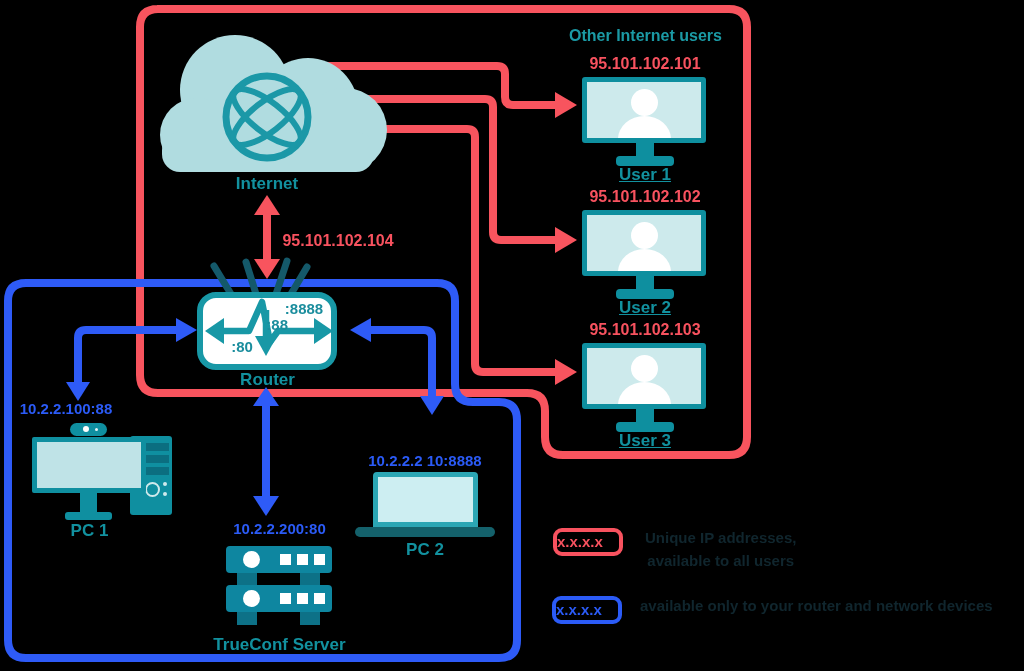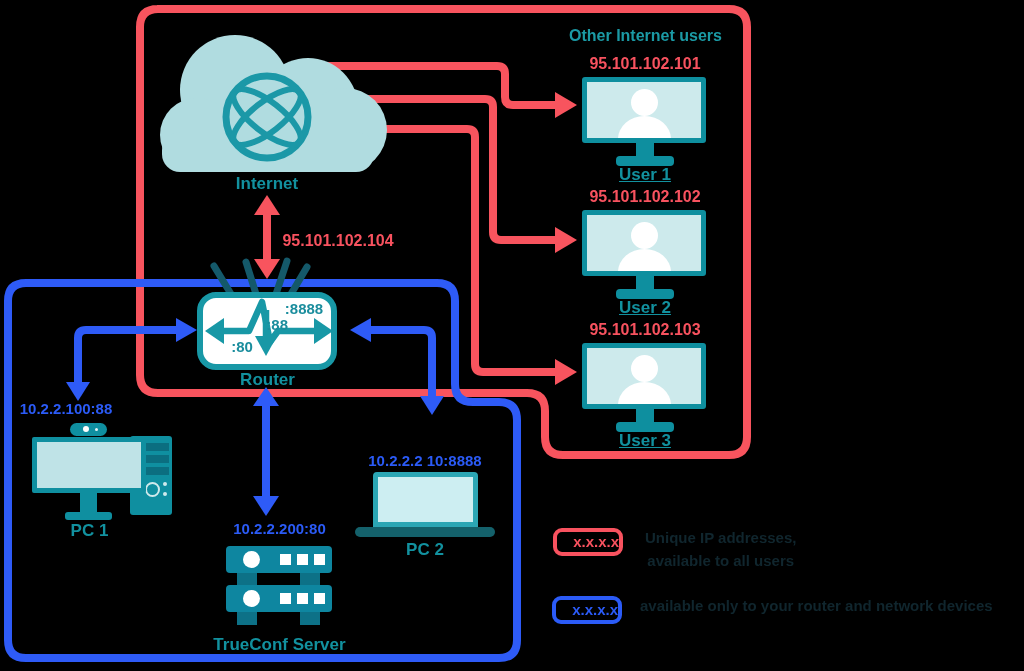--- a/index.html
+++ b/index.html
@@ -39,21 +39,21 @@
   .lap-screen{position:absolute;left:28px;top:20px;width:95px;height:45px;border:5px solid #2BA6B4;
               background:#CDEEF2;border-radius:4px 4px 0 0;}
   .lap-base{position:absolute;left:10px;top:75px;width:140px;height:10px;background:#14616B;border-radius:5px;}
   
   .srv-bar{position:absolute;left:9px;width:106px;height:27px;background:#0E86A0;border-radius:4px;}
   .srv-circle{position:absolute;left:17px;top:5px;width:17px;height:17px;border-radius:50%;background:#fff;}
   .srv-sq{position:absolute;top:8px;width:11px;height:11px;background:#fff;}
   .srv-leg{position:absolute;width:20px;height:13px;background:#0D7187;}
   
   .badge{position:absolute;width:62px;height:20px;border:4px solid;border-radius:9px;
-         text-align:right;font-size:15px;line-height:20px;}
+         text-align:left;font-size:15px;line-height:20px;}
   .legend-lines{position:absolute;color:#10262E;font-size:15px;line-height:23px;font-weight:bold;text-align:center;}
 </style>
 </head>
 <body>
 
 <div id="stage">
 
   <svg width="1024" height="671" viewBox="0 0 1024 671">
 
     <path d="M 157,9 H 729 Q 747,9 747,27 V 437 Q 747,455 729,455 H 563 Q 545,455 545,437 V 411 Q 545,393 527,393 H 158 Q 140,393 140,375 V 27 Q 140,9 158,9 Z" fill="none" stroke="#F8545E" stroke-width="8"></path>

